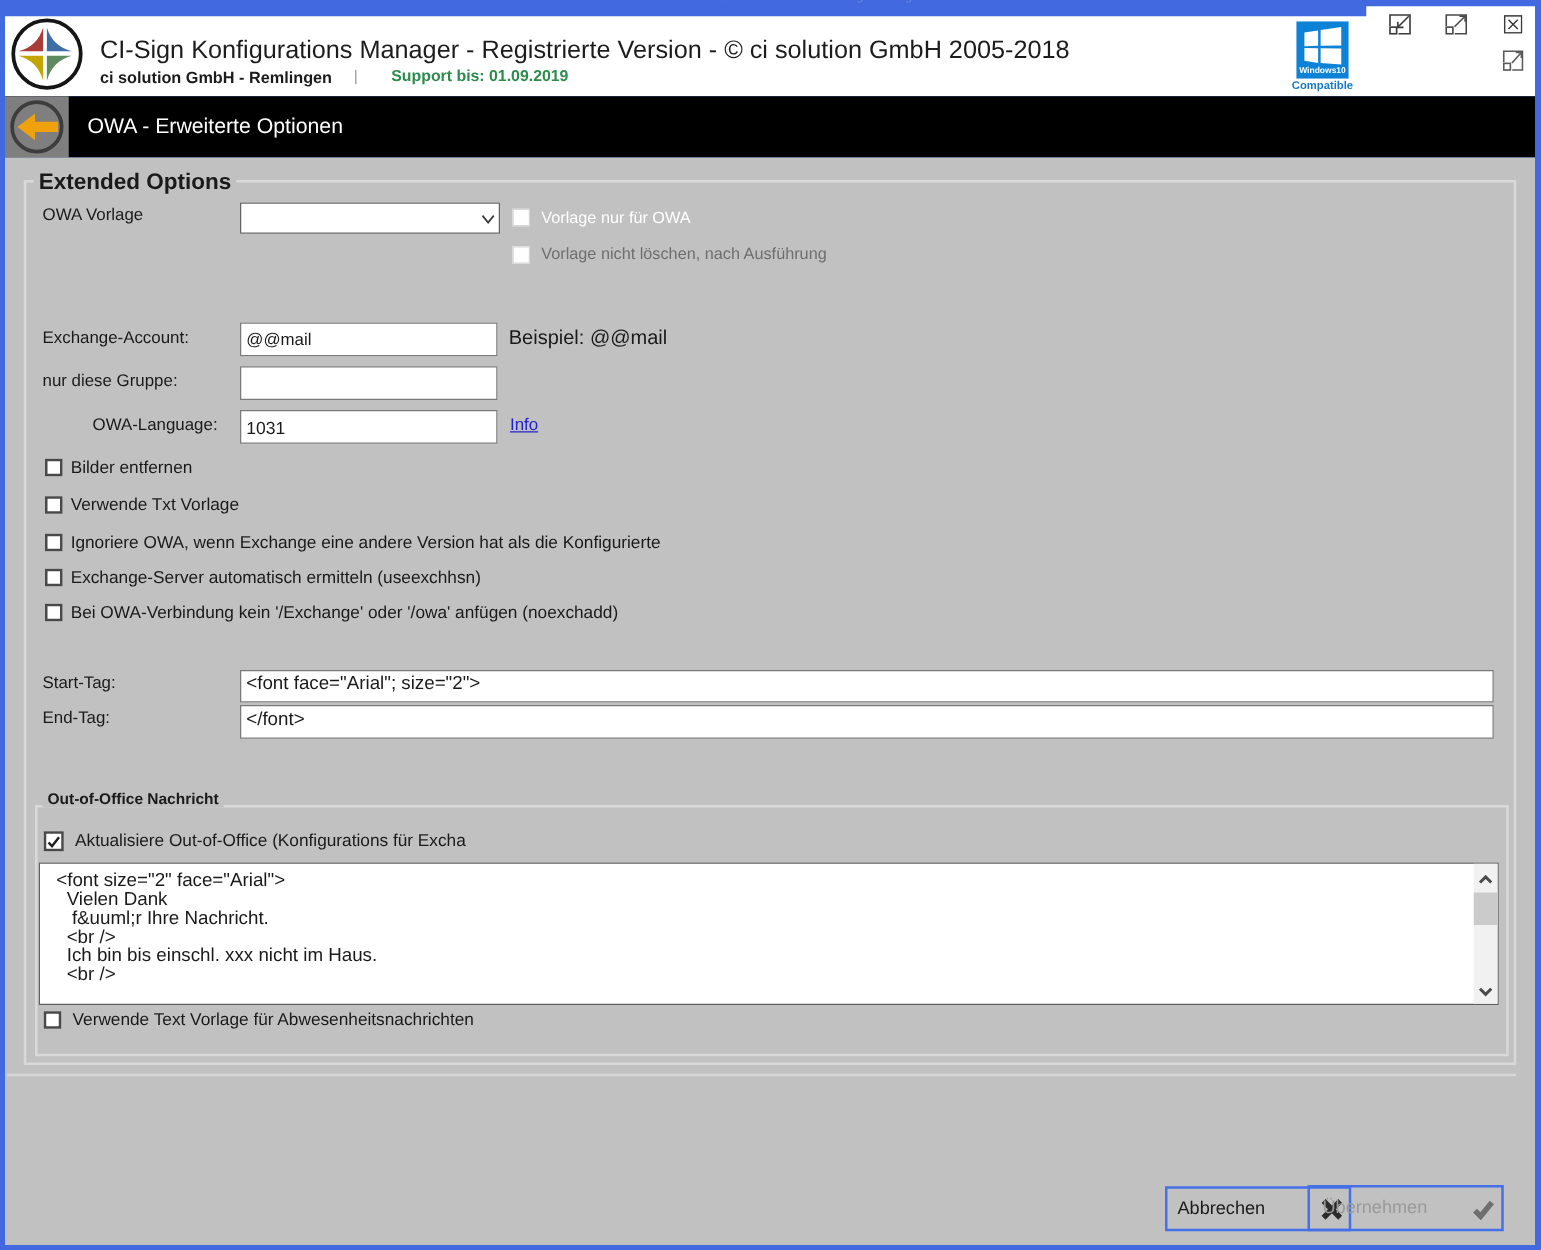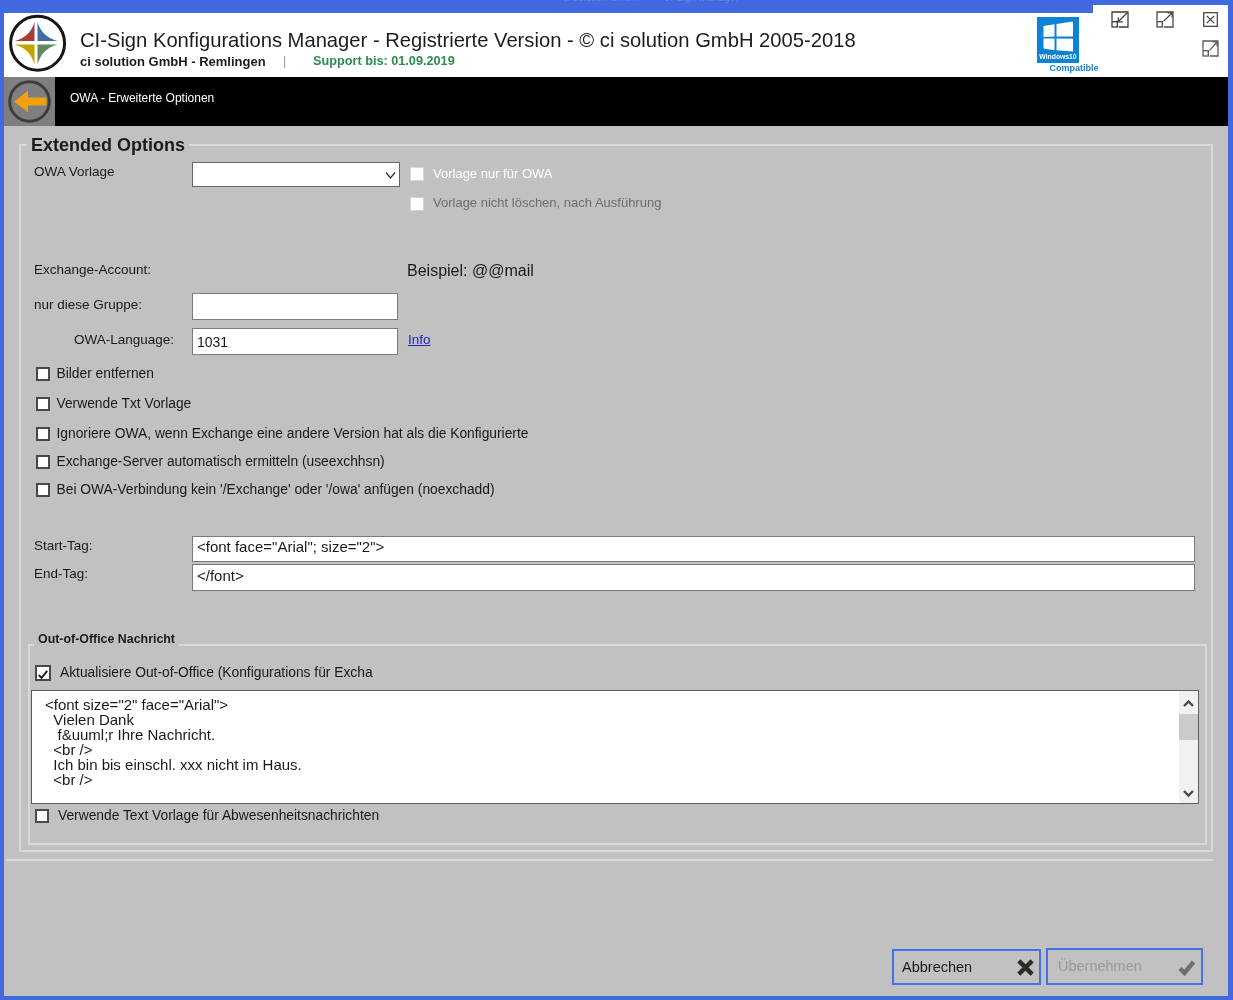--- a/index.html
+++ b/index.html
@@ -47,21 +47,21 @@
   <svg class="abs" style="left:1037px; top:17px;" width="42" height="46" viewBox="0 0 42 46">
     <rect x="0" y="0" width="42" height="46" fill="#0d82d6"></rect>
     <g fill="#fff">
       <polygon points="6.5,9.0 17.5,7.3 17.5,19.6 6.5,19.9"></polygon>
       <polygon points="19.5,7.0 36,4.5 36,19.4 19.5,19.5"></polygon>
       <polygon points="6.5,21.4 17.5,21.5 17.5,33.3 6.5,31.6"></polygon>
       <polygon points="19.5,21.6 36,21.7 36,34.5 19.5,33.3"></polygon>
     </g>
     <text x="21" y="41.5" font-size="6.8" fill="#fff" text-anchor="middle" font-weight="bold" font-family="Liberation Sans">Windows10</text>
   </svg>
-  <div class="abs" style="left:1033px; top:63px; width:50px; text-align:center; font-size:9px; font-weight:bold; color:#1778c8;margin-left:16px;">Compatible</div>
+  <div class="abs" style="left:1033px; top:63px; width:50px; text-align:center; font-size:9px; font-weight:bold; color:#1778c8;">Compatible</div>
 
   <svg class="abs" style="left:1111px; top:11px;" width="18" height="17" viewBox="0 0 18 17">
     <g fill="none" stroke="#3a3a3a" stroke-width="1.3">
       <path d="M1 9.7 L1 1 L17 1 L17 16 L7.8 16"></path>
       <rect x="1" y="10.7" width="5.3" height="5.3"></rect>
       <path d="M16 2 L7.6 10.4"></path>
       <path d="M7.3 6.4 L7.3 10.9 L11.8 10.9"></path>
     </g>
   </svg>
   <svg class="abs" style="left:1156px; top:11px;" width="18" height="17" viewBox="0 0 18 17">
@@ -87,41 +87,42 @@
     </g>
   </svg>
 
   <div class="abs" style="left:4px; top:77px; width:1224px; height:49px; background:#000;"></div>
   <div class="abs" style="left:4px; top:77px; width:51px; height:49px; background:#7f7f7f;">
     <svg width="51" height="49" viewBox="0 0 51 49">
       <circle cx="25.5" cy="24.5" r="19.8" fill="none" stroke="#3d3d3d" stroke-width="3"></circle>
       <path d="M10 24.5 L24 13.8 L24 20.4 L42.5 20.4 L42.5 28.6 L24 28.6 L24 35.2 Z" fill="#f0a20e"></path>
     </svg>
   </div>
-  <div class="abs" style="left:70px; top:91px; font-size:12px; color:#fff;">OWA - Erweiterte Optionen</div>
+  <div class="abs" style="left:70px; top:91px; font-size:17px; color:#fff;">OWA - Erweiterte Optionen</div>
 
   <div class="abs" style="left:4px; top:126px; width:1224px; height:870px; background:#c1c1c1;"></div>
 
   <div class="abs" style="left:6px; top:859px; width:1207px; height:2px; background:#d8d8d8;"></div>
 
   <div class="abs group" style="left:19px; top:144px; width:1194px; height:708px;"></div>
   <div class="gtitle" style="left:27px; top:135px; font-size:18px;">Extended Options</div>
 
   <div class="abs lbl" style="left:34px; top:164px;">OWA Vorlage</div>
   <div class="abs" style="left:192px; top:162px; width:208px; height:25px; background:#fff; border:1.5px solid #666;">
     <svg class="abs" style="right:3px; top:8px;" width="11" height="9" viewBox="0 0 11 9">
       <path d="M1 1.5 L5.5 7 L10 1.5" fill="none" stroke="#3a3a3a" stroke-width="1.4"></path>
     </svg>
   </div>
   <div class="abs cbdis" style="left:410px; top:167px;"></div>
   <div class="abs lbl" style="left:433px; top:166px; font-size:13px; color:#ffffff;">Vorlage nur für OWA</div>
   <div class="abs cbdis" style="left:410px; top:197px;"></div>
   <div class="abs lbl" style="left:433px; top:195px; font-size:13px; color:#6e6e6e;">Vorlage nicht löschen, nach Ausführung</div>
 
   <div class="abs lbl" style="left:34px; top:262px;">Exchange-Account:</div>
+  <div class="abs input" style="left:192px; top:258px; width:206px; height:27px; font-size:13.5px;">@@mail</div>
   <div class="abs lbl" style="left:407px; top:262px; font-size:16px;">Beispiel: @@mail</div>
 
   <div class="abs lbl" style="left:34px; top:297px;">nur diese Gruppe:</div>
   <div class="abs input" style="left:192px; top:293px; width:206px; height:27px;"></div>
 
   <div class="abs lbl" style="left:34px; top:332px;margin-left:40px;">OWA-Language:</div>
   <div class="abs input" style="left:192px; top:328px; width:206px; height:27px;">1031</div>
   <div class="abs lbl" style="left:408px; top:332px; color:#2222cc; text-decoration:underline;">Info</div>
 
   <div class="abs cb" style="left:36px; top:367px;"></div>
@@ -163,21 +164,21 @@
     <path d="M2 7 L6.5 2.5 L11 7" fill="none" stroke="#4a4a4a" stroke-width="2.4"></path>
   </svg>
   <svg class="abs" style="left:1182px; top:788px;" width="13" height="10" viewBox="0 0 13 10">
     <path d="M2 3 L6.5 7.5 L11 3" fill="none" stroke="#4a4a4a" stroke-width="2.4"></path>
   </svg>
   <div class="abs" style="left:1179px; top:714px; width:19px; height:26px; background:#cbcbcb;"></div>
 
   <div class="abs cb" style="left:35px; top:809px;"></div>
   <div class="abs cbl" style="left:58px; top:807.5px;">Verwende Text Vorlage für Abwesenheitsnachrichten</div>
 
-  <div class="abs" style="left:892px; top:949px; width:149px; height:36px; border:2px solid #4470e8;">
+  <div class="abs" style="left:932px; top:949px; width:149px; height:36px; border:2px solid #4470e8;">
     <span class="abs" style="left:8px; top:8px; font-size:14.5px; color:#1a1a1a;">Abbrechen</span>
     <svg class="abs" style="right:5px; top:8px;" width="17" height="17" viewBox="0 0 17 17">
       <path d="M3.4 3.4 L13.6 13.6 M13.6 3.4 L3.4 13.6" stroke="#2b2b2b" stroke-width="4.4" stroke-linecap="square" fill="none"></path>
     </svg>
   </div>
   <div class="abs" style="left:1046px; top:948px; width:157px; height:37px; border:2px solid #4470e8;">
     <span class="abs" style="left:10px; top:8px; font-size:14.5px; color:#9a9a9a;">Übernehmen</span>
     <svg class="abs" style="right:5px; top:9px;" width="19" height="17" viewBox="0 0 19 17">
       <path d="M3 9.5 L7.5 14 L16.5 3" stroke="#6f6f6f" stroke-width="4.4" fill="none"></path>
     </svg>

